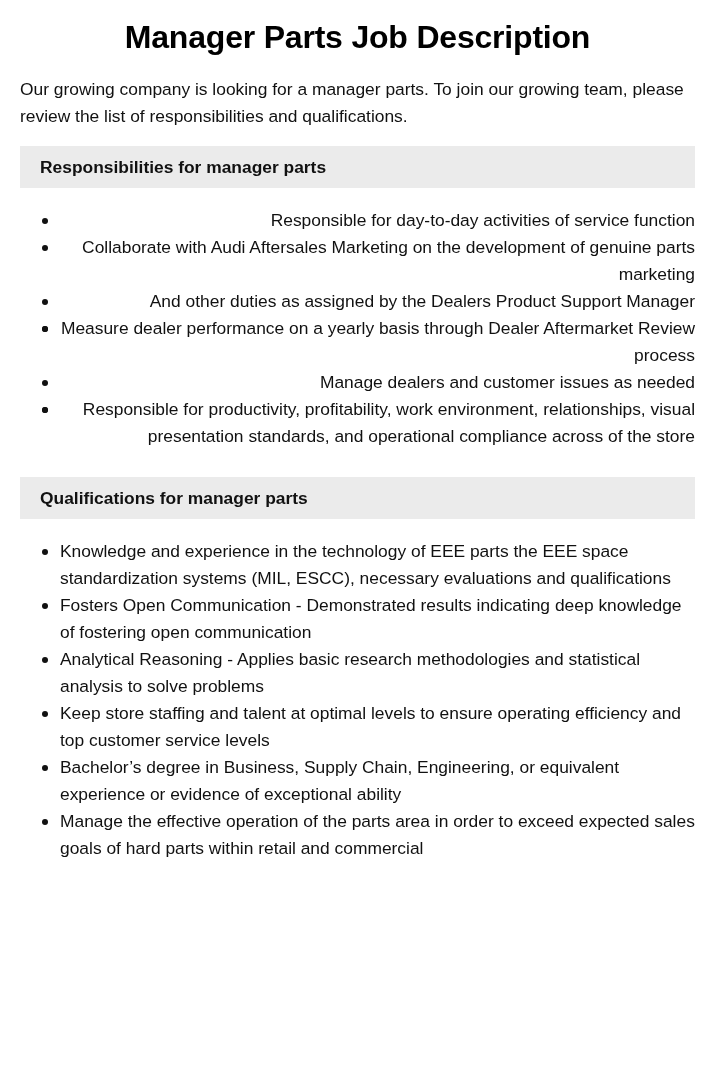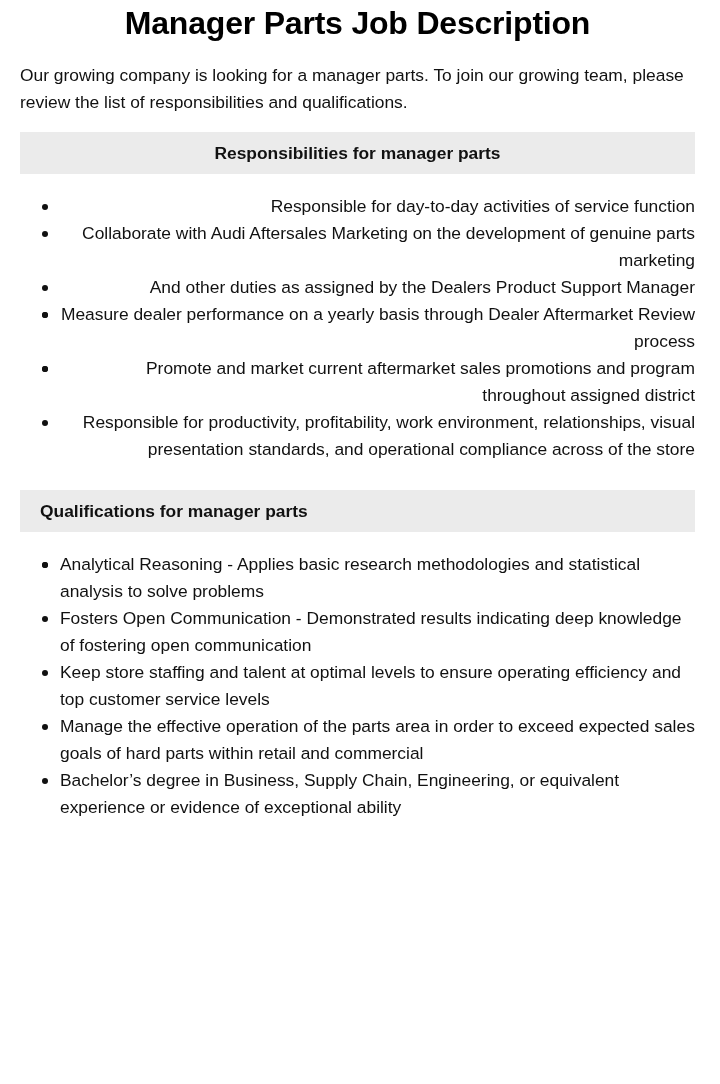--- a/index.html
+++ b/index.html
@@ -16,21 +16,21 @@
       position: relative;
     }
     .page {
       position: absolute;
       left: 20px;
       top: 0;
       width: 675px;
     }
     .title {
       margin: 0;
-      padding-top: 3px;
+      padding-top: 17px;
       height: 40px;
       text-align: center;
       font-size: 32px;
       font-weight: bold;
       line-height: 40px;
       letter-spacing: -0.2px;
       color: #000000;
     }
     .intro {
       margin: 19px 0 0 0;
@@ -41,21 +41,21 @@
     .section-header {
       background: #ebebeb;
       height: 42px;
       padding: 0 20px;
       display: flex;
       align-items: center;
       font-size: 17.4px;
       font-weight: bold;
       color: #111111;
     }
-    .section-header.resp { margin-top: 16px; justify-content: center; }
+    .section-header.resp { margin-top: 16px; }
     .section-header.qual { margin-top: 27px; }
     ul.items {
       list-style: none;
       margin: 0;
       padding: 0;
     }
     ul.items.resp { margin-top: 19px; text-align: right; }
     ul.items.qual { margin-top: 19px; }
     ul.items li {
       position: relative;
@@ -83,29 +83,29 @@
 
   <div class="section-header resp">
     <span>Responsibilities for manager parts</span>
   </div>
   <ul class="items resp">
     <li><span class="bullet"></span><span>Responsible for day-to-day activities of service function</span></li>
     <li><span class="bullet"></span><span>Collaborate with Audi Aftersales Marketing on the development of genuine parts marketing</span></li>
     <li><span class="bullet"></span><span>And other duties as assigned by the Dealers Product Support Manager</span></li>
     <li><span class="bullet"></span></li>
     <li><span class="bullet"></span><span>Measure dealer performance on a yearly basis through Dealer Aftermarket Review process</span></li>
+    <li><span class="bullet"></span><span>Manage dealers and customer issues as needed</span></li>
     <li><span class="bullet"></span></li>
-    <li><span class="bullet"></span><span>Promote and market current aftermarket sales promotions and program throughout assigned district</span></li>
     <li><span class="bullet"></span><span>Responsible for productivity, profitability, work environment, relationships, visual presentation standards, and operational compliance across of the store</span></li>
   </ul>
 
   <div class="section-header qual">
     <span>Qualifications for manager parts</span>
   </div>
   <ul class="items qual">
-    <li><span class="bullet"></span></li>
+    <li><span class="bullet"></span><span>Knowledge and experience in the technology of EEE parts the EEE space standardization systems (MIL, ESCC), necessary evaluations and qualifications</span></li>
+    <li><span class="bullet"></span><span>Fosters Open Communication - Demonstrated results indicating deep knowledge of fostering open communication</span></li>
     <li><span class="bullet"></span><span>Analytical Reasoning - Applies basic research methodologies and statistical analysis to solve problems</span></li>
-    <li><span class="bullet"></span><span>Fosters Open Communication - Demonstrated results indicating deep knowledge of fostering open communication</span></li>
     <li><span class="bullet"></span><span>Keep store staffing and talent at optimal levels to ensure operating efficiency and top customer service levels</span></li>
+    <li><span class="bullet"></span><span>Bachelor’s degree in Business, Supply Chain, Engineering, or equivalent experience or evidence of exceptional ability</span></li>
     <li><span class="bullet"></span><span>Manage the effective operation of the parts area in order to exceed expected sales goals of hard parts within retail and commercial</span></li>
-    <li><span class="bullet"></span><span>Bachelor’s degree in Business, Supply Chain, Engineering, or equivalent experience or evidence of exceptional ability</span></li>
   </ul>
 </div>
 
 </body></html>

